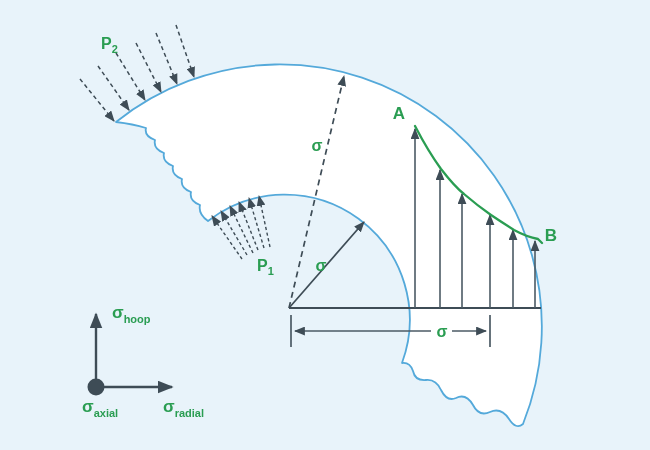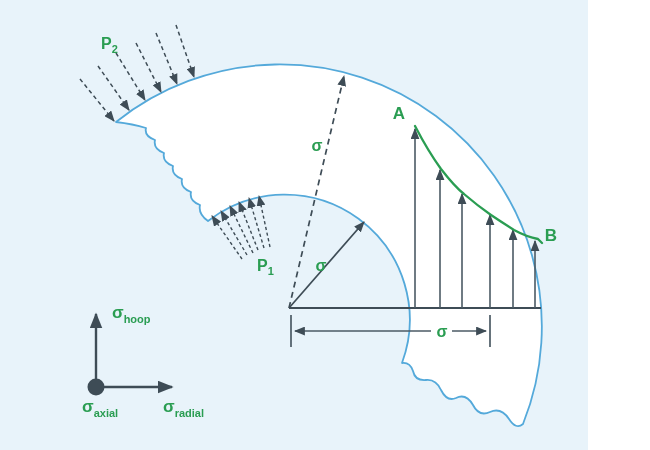--- a/index.html
+++ b/index.html
@@ -1,18 +1,18 @@
 <!DOCTYPE html>
 <html><head>
 <meta charset="utf-8">
 <style>
   html,body { margin:0; padding:0; background:#ffffff; }
   .stage {
     position:relative;
-    width:588px; height:450px;
+    width:650px; height:450px;
     background:#e8f3fa;
     font-family:"Liberation Sans", sans-serif;
     overflow:hidden;
   }
   svg { display:block; }
   .glabel {
     fill:#2a9d52;
     font-family:"Liberation Sans", sans-serif;
     font-weight:bold;
     font-size:16px;

